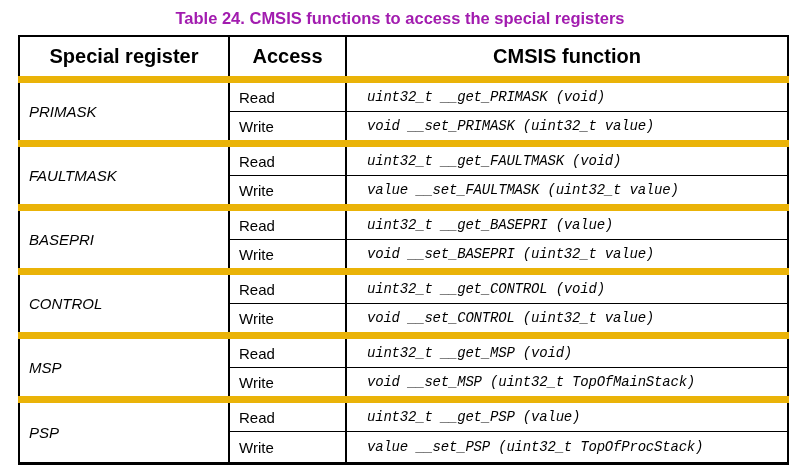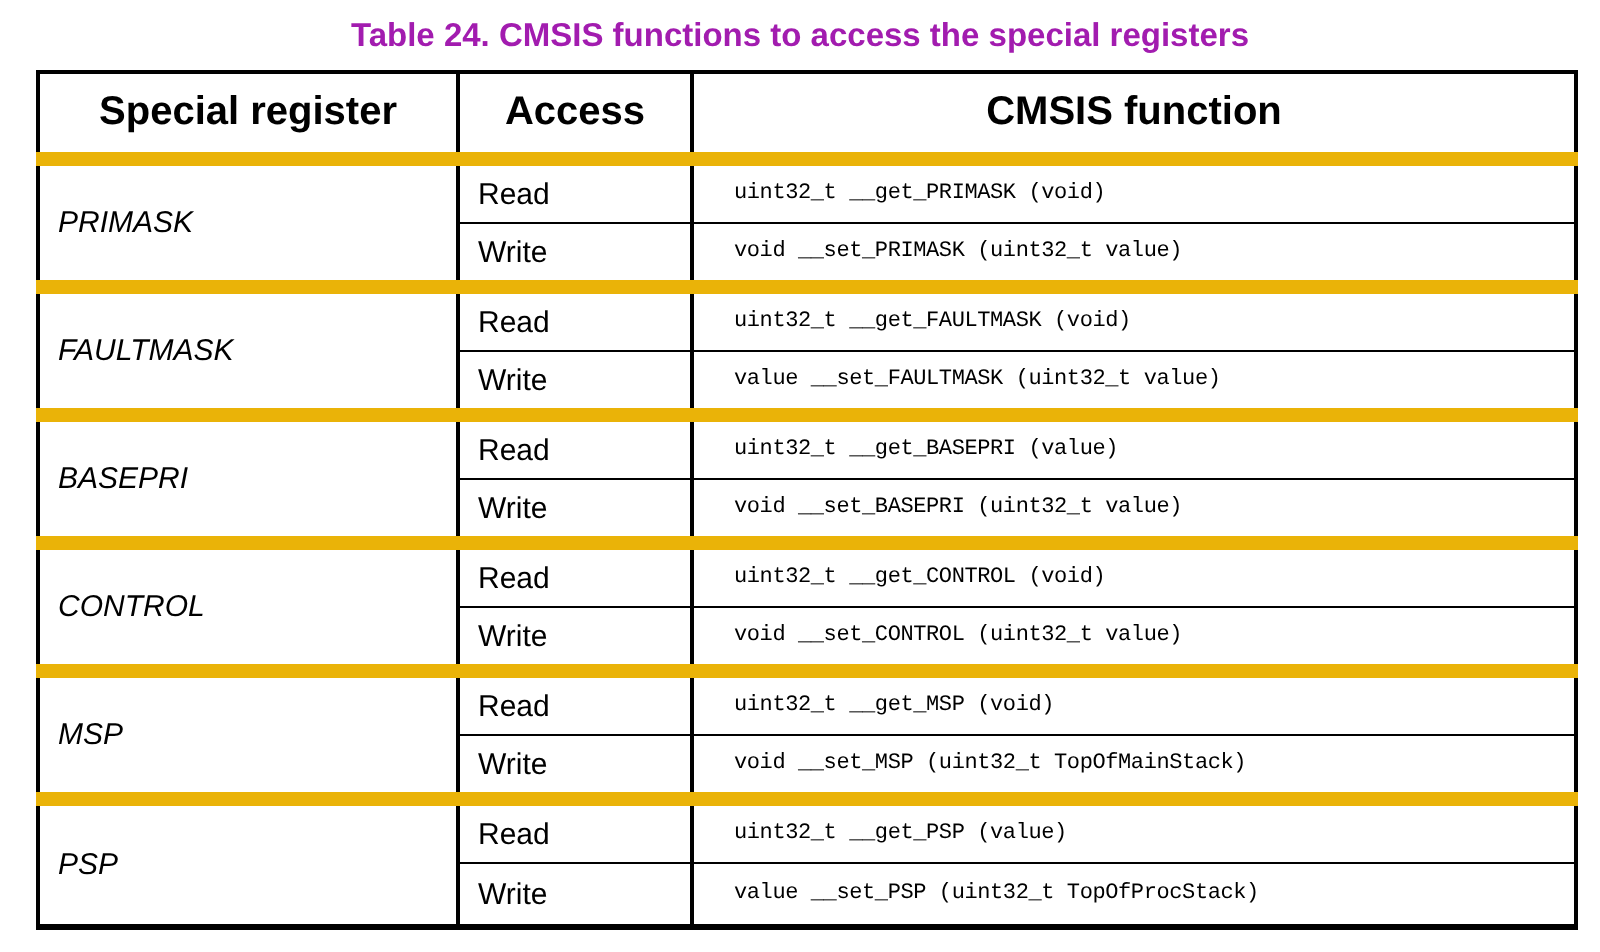--- a/index.html
+++ b/index.html
@@ -65,23 +65,24 @@
   tr.row-read td  { border-top: 7px solid #eab308; border-bottom: 1px solid #000000; margin-top: 19px; }
   tr.row-write td { border-bottom: 3px solid #000000; margin-left: 24px; }
   td.cell-register {
     padding-left: 9px;
     border-bottom: 3px solid #000000;
     font-style: italic;
   }
   td.cell-access { padding-left: 9px; }
   td.cell-function {
     font-family: "Liberation Mono", monospace;
-    font-size: 11px;
+    font-size: 14px;
     padding-left: 20px;
     letter-spacing: -0.2px;
+    font-style: italic;
   }
 </style>
 </head>
 <body>
 
 <div>
 
   <div class="page-title">Table 24. CMSIS functions to access the special registers</div>
 
   <table class="cmsis-table">

